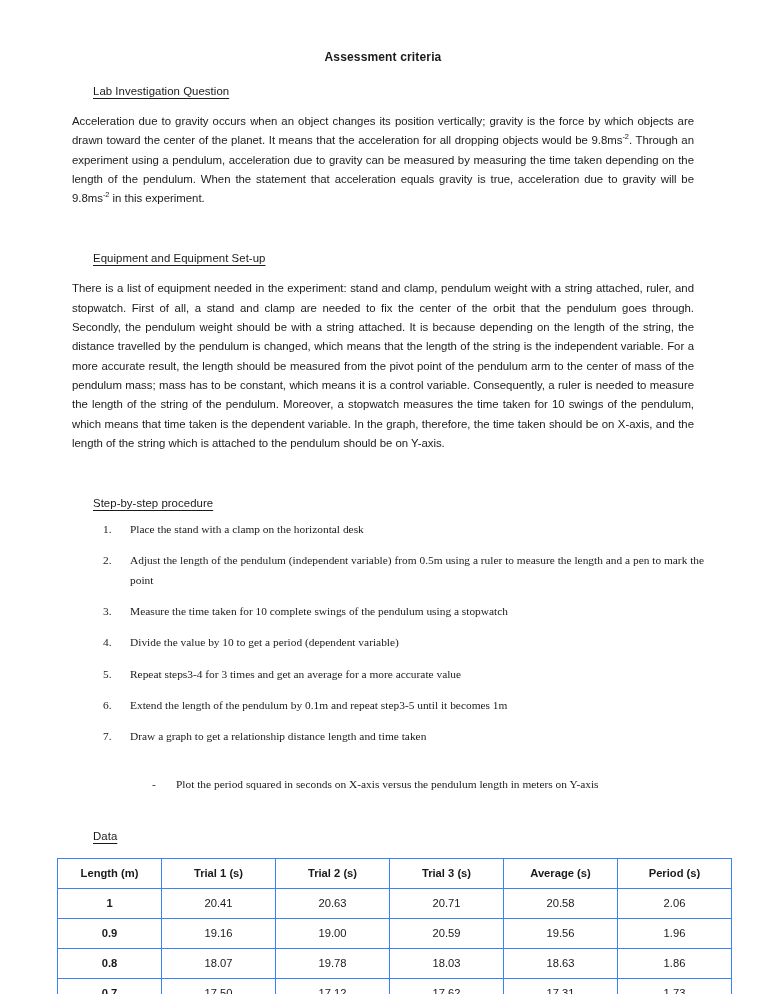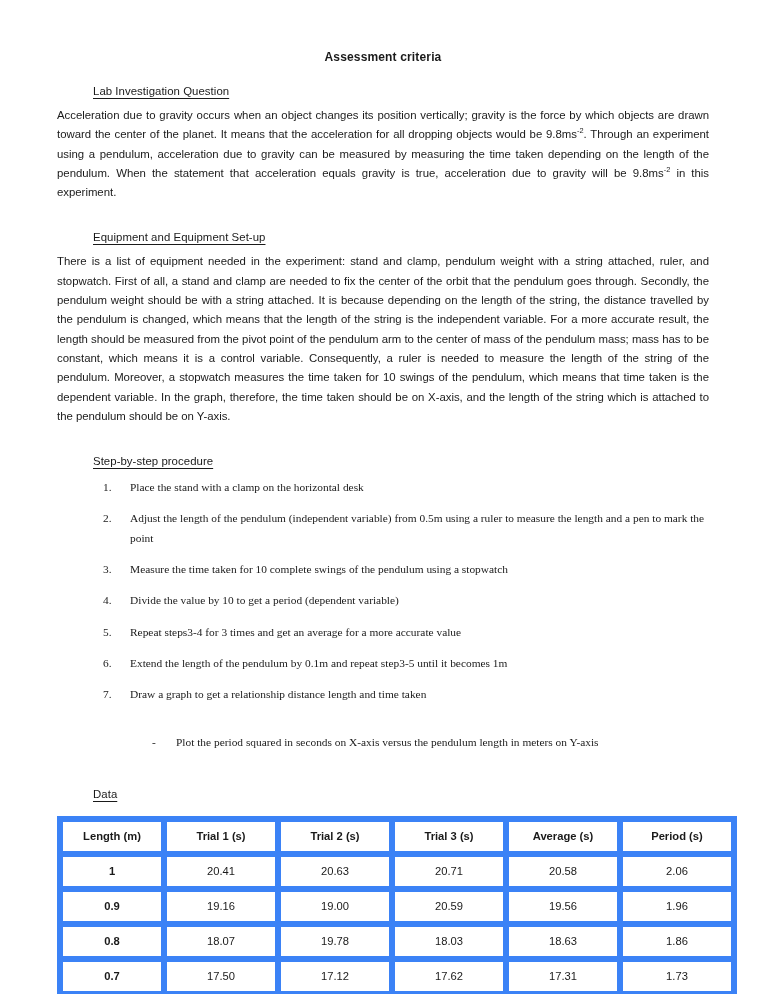--- a/index.html
+++ b/index.html
@@ -35,21 +35,21 @@
     text-decoration: underline;
     text-underline-offset: 2.5px;
     margin: 0 0 9px 0;
     letter-spacing: 0.05px;
     padding-left: 36px;
   }
   .body-par {
     font-size: 11.4px;
     line-height: 19.3px;
     text-align: justify;
-    margin: 0;
+    margin: 15px;
     letter-spacing: -0.02px;
   }
   .gap-lg { height: 29px; }
   .gap-md { height: 24px; }
   sup {
     font-size: 7.4px;
     vertical-align: super;
     line-height: 0;
   }
   ol.steps {
@@ -93,21 +93,21 @@
     top: 0;
   }
   table.data-table {
     border-collapse: collapse;
     width: 674px;
     margin-top: 16px;
     table-layout: fixed;
   }
   table.data-table th,
   table.data-table td {
-    border: 6px solid #3b82f6;
+    border: 1px solid #3b82f6;
     height: 29px;
     font-size: 11.2px;
     font-weight: normal;
     text-align: center;
     vertical-align: middle;
     padding: 0;
   }
   table.data-table th {
     font-weight: bold;
   }

